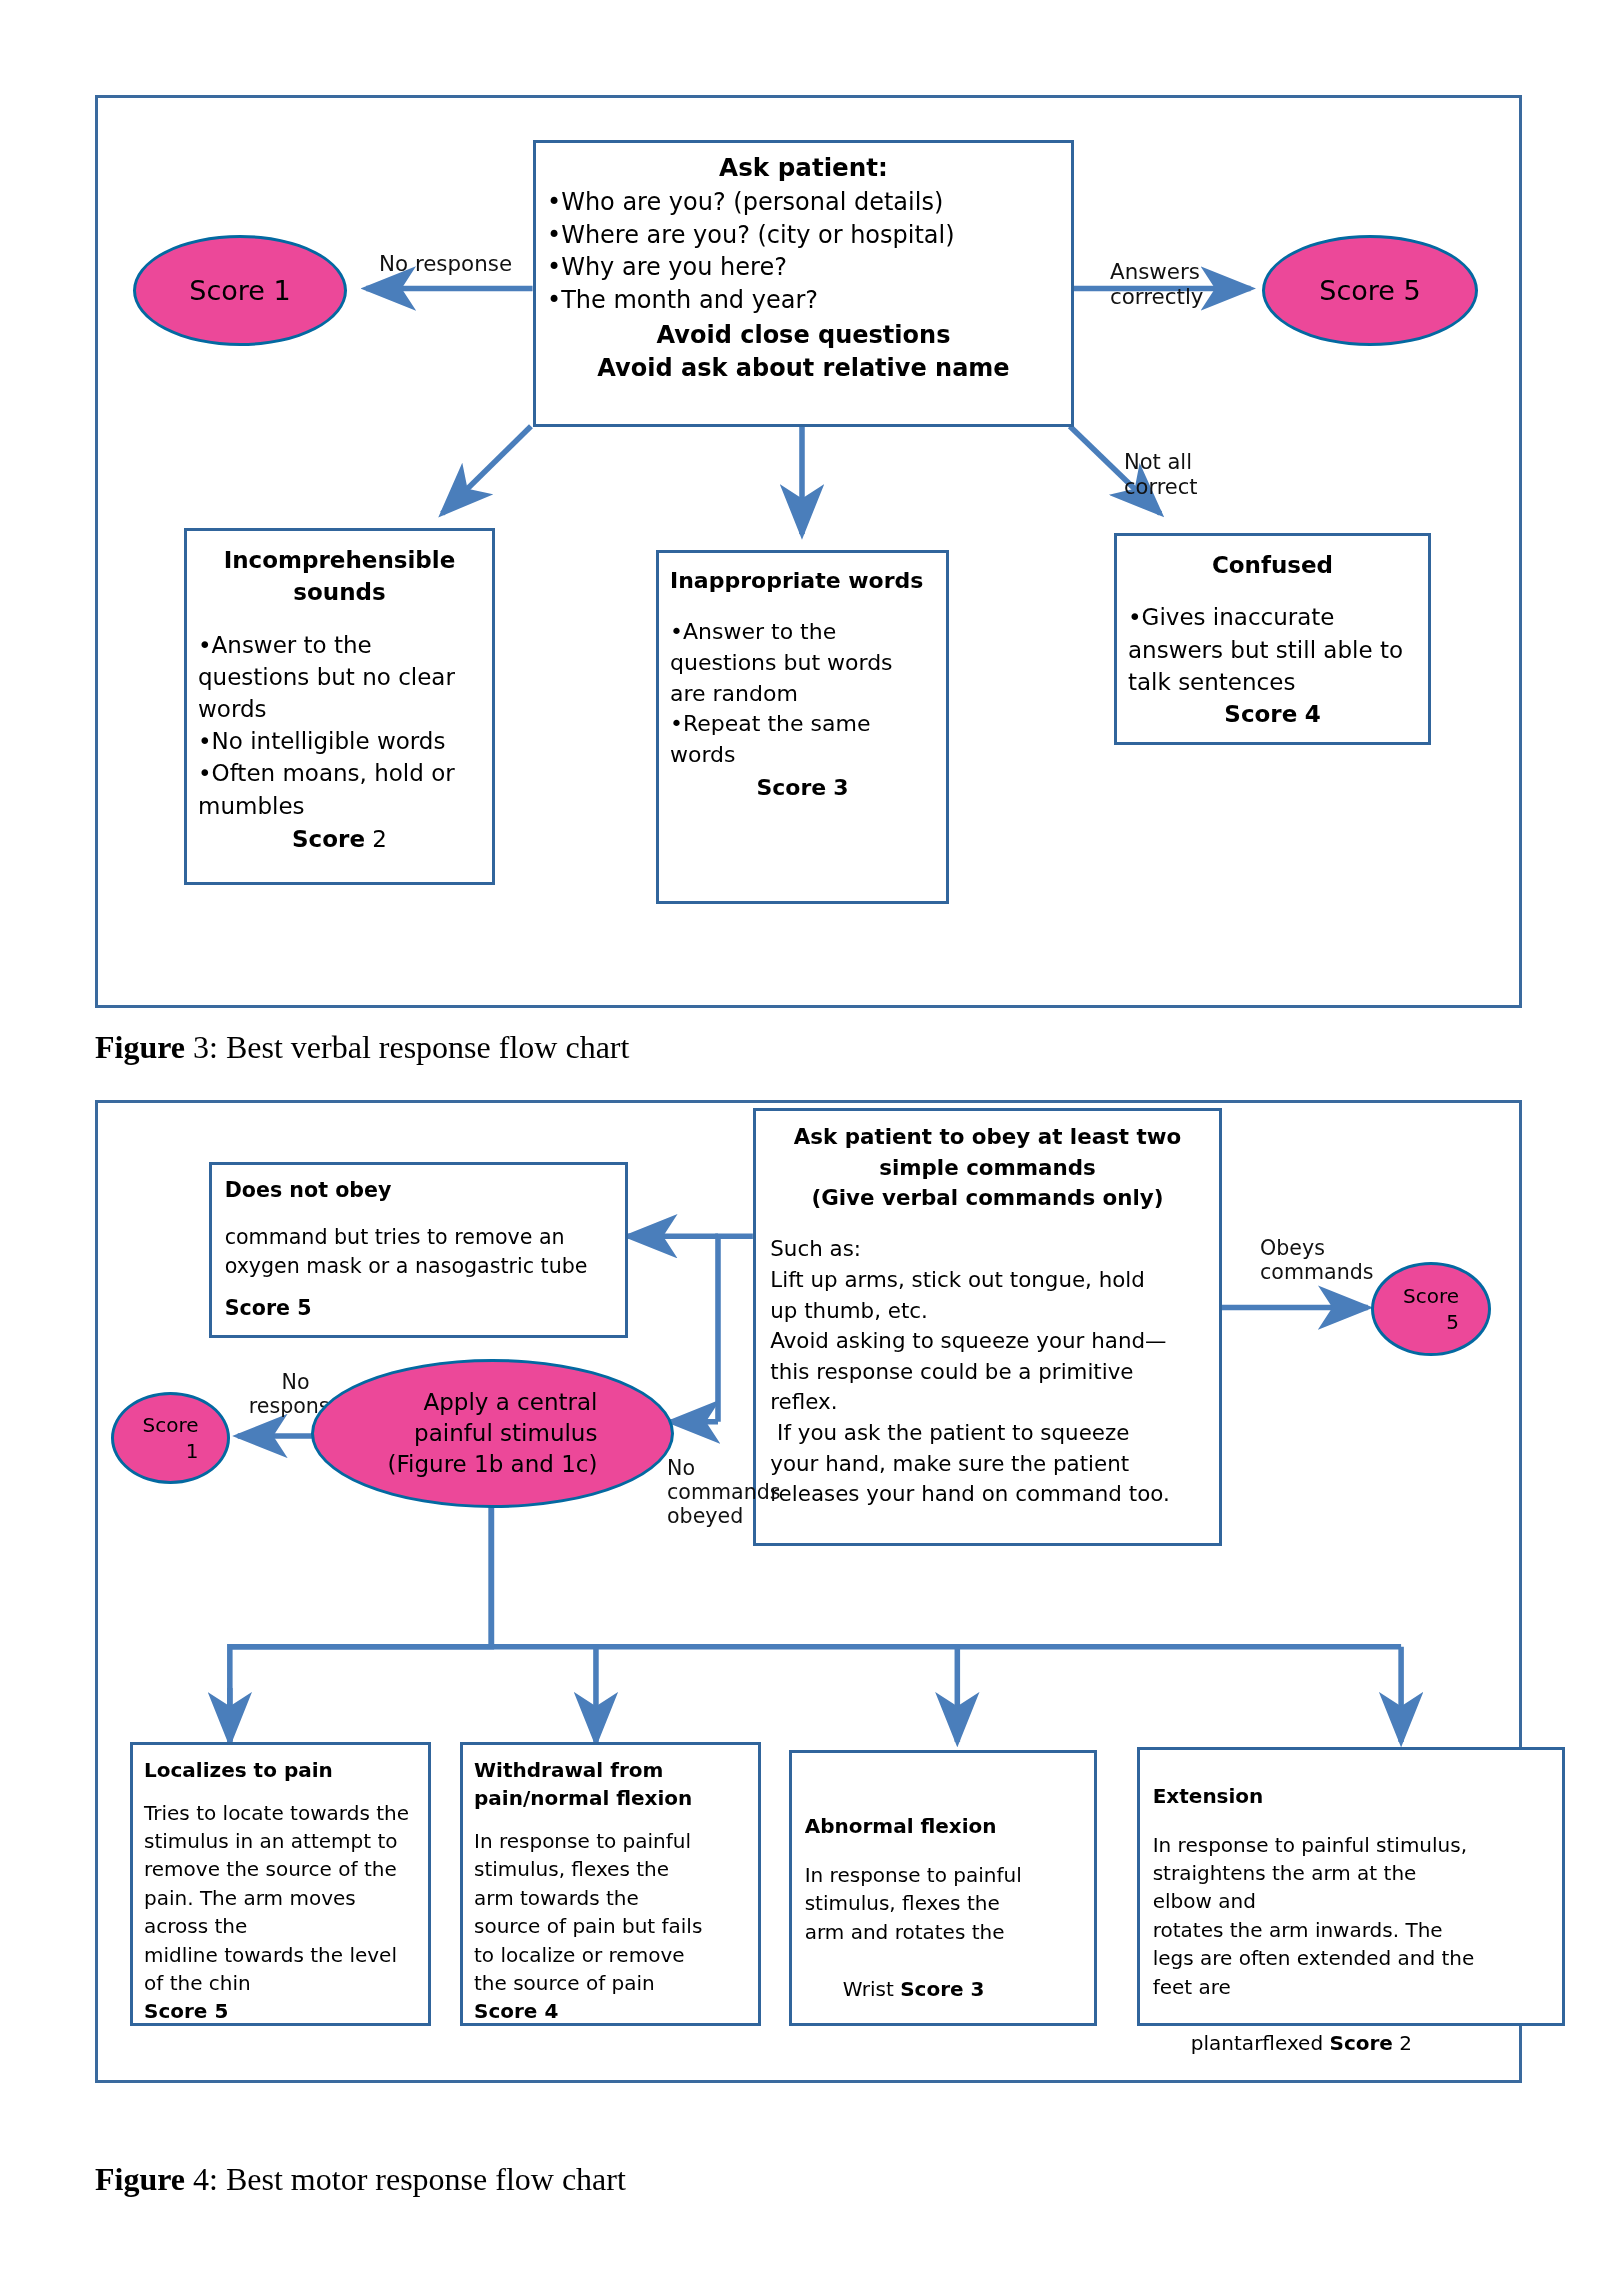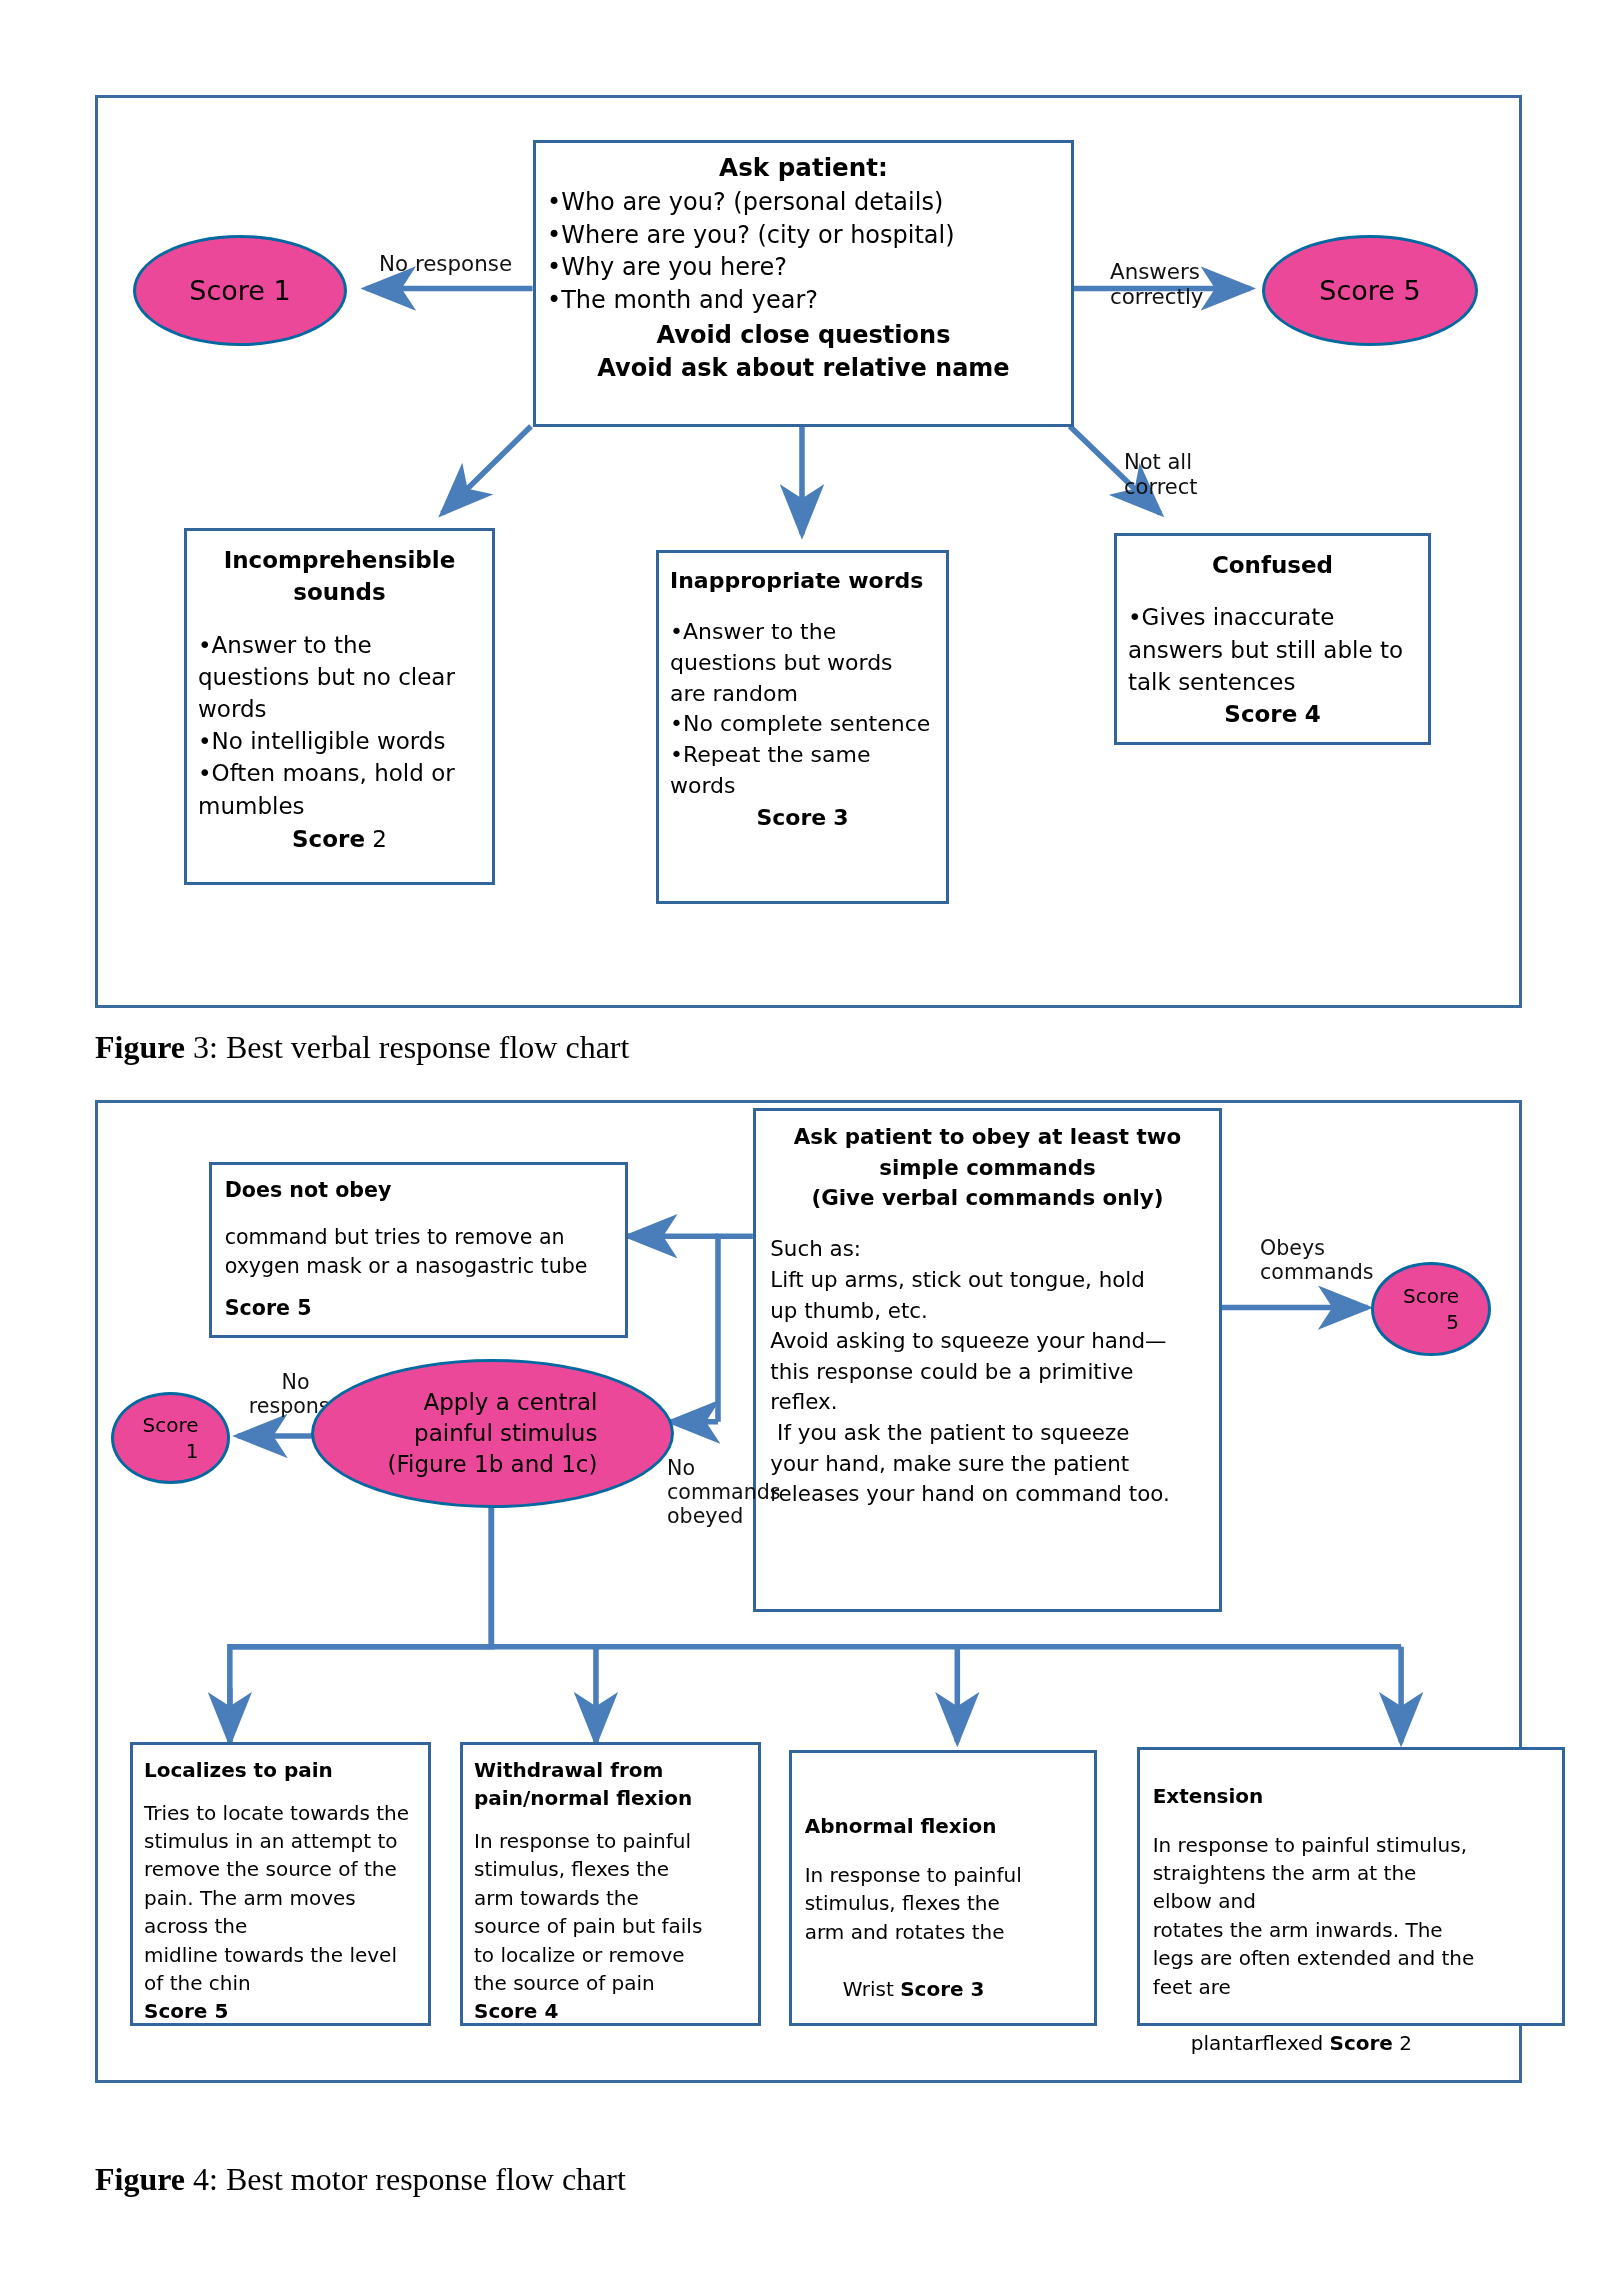--- a/index.html
+++ b/index.html
@@ -114,21 +114,20 @@
       <span class="scnum">2</span>
     </div>
   </div>
 </div>
 
 <div class="node" style="left:656px;top:550px;width:293px;height:354px;">
   <div class="inner" style="font-size:22px;line-height:1.40;padding:12.7px 11px;">
     <div class="ttl">Inappropriate words</div>
     <div style="height:20.6px;"></div>
     <div>•<span>Answer to the questions but words are random</span></div>
-    <div>•<span>No complete sentence</span></div>
     <div>•<span>Repeat the same words</span></div>
     <div class="ctr" style="margin-top:1.6px;">
       <span class="sc">Score</span>
       <span class="sc">3</span>
     </div>
   </div>
 </div>
 
 <div class="node" style="left:1114px;top:533px;width:317px;height:212px;">
   <div class="inner" style="font-size:23px;line-height:1.40;padding:12.7px 11px;">
@@ -171,21 +170,21 @@
 <div class="node" style="left:209px;top:1162px;width:419px;height:176px;">
   <div class="inner" style="font-size:20.6px;line-height:1.42;padding:11px 12.7px;">
     <div class="ttl">Does not obey</div>
     <div style="height:17.4px;"></div>
     <div>command but tries to remove an oxygen mask or a nasogastric tube</div>
     <div style="height:12.7px;"></div>
     <div class="sc">Score 5</div>
   </div>
 </div>
 
-<div class="node" style="left:753px;top:1108px;width:469px;height:504px;">
+<div class="node" style="left:753px;top:1108px;width:469px;height:438px;">
   <div class="inner" style="font-size:21.4px;line-height:1.43;padding:11px 14.3px;">
     <div class="ttl ctr">Ask patient to obey at least two</div>
     <div class="ttl ctr">simple commands</div>
     <div class="ttl ctr">(Give verbal commands only)</div>
     <div style="height:20.6px;"></div>
     <div>Such as:</div>
     <div>Lift up arms, stick out tongue, hold</div>
     <div>up thumb, etc.</div>
     <div>Avoid asking to squeeze your hand—</div>
     <div>this response could be a primitive</div>

